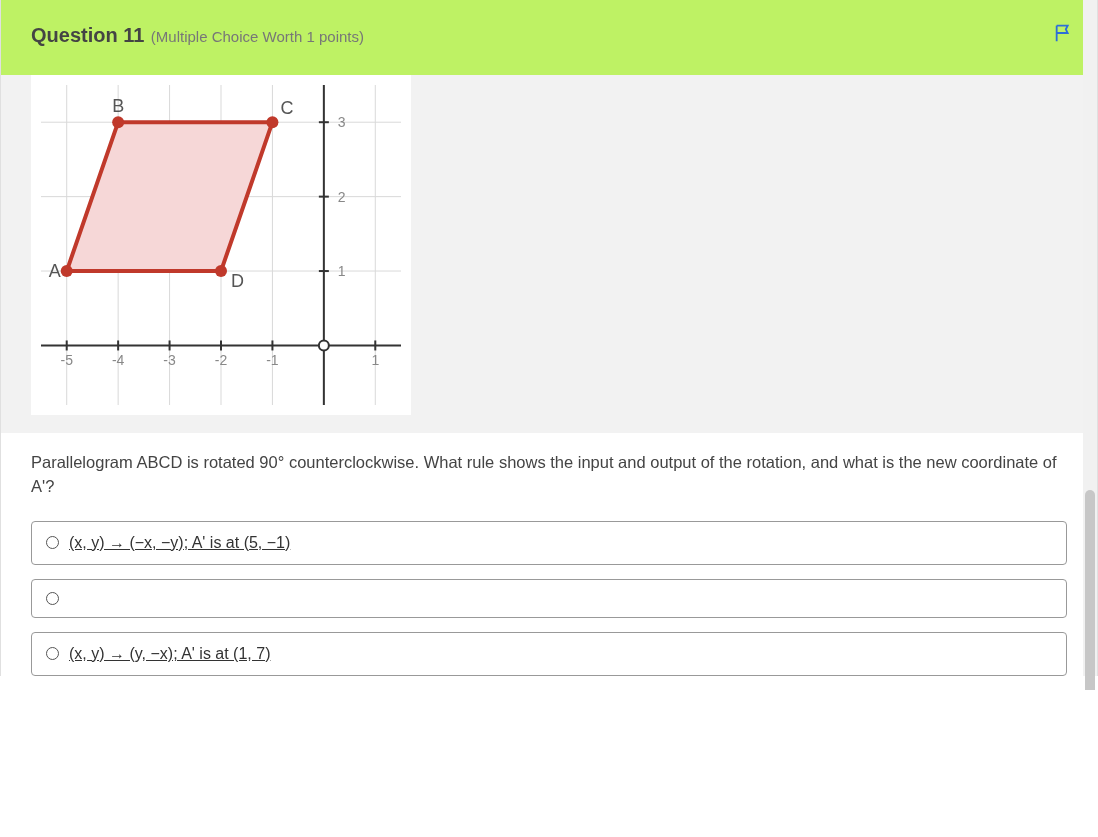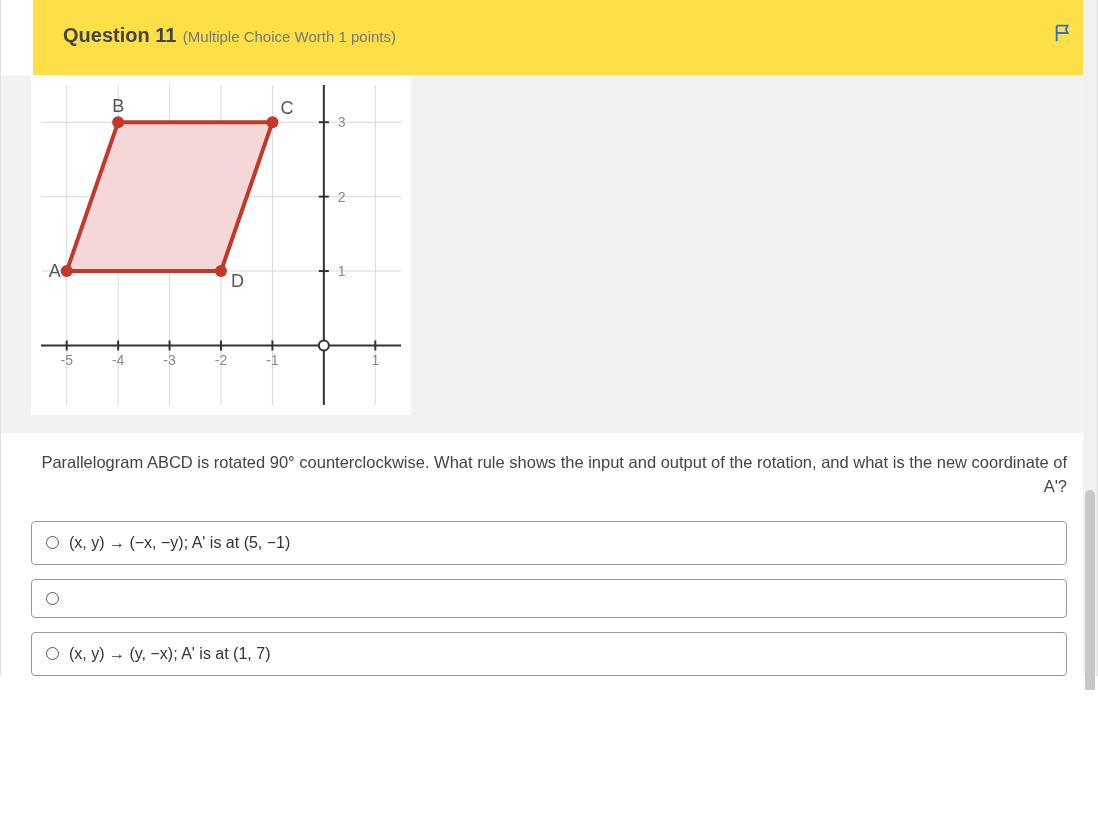--- a/index.html
+++ b/index.html
@@ -9,24 +9,23 @@
     background: #fff;
     color: #333;
   }
   .card {
     width: 1098px;
     border-left: 1px solid #e0e0e0;
     border-right: 1px solid #e0e0e0;
     position: relative;
   }
   .header {
-    background: #fde047;
+    background: #bef264;
     padding: 24px 30px 18px 30px;
     position: relative;
-    margin-left: 32px;
   }
   .title-line { margin-bottom: 10px; }
   .q-num { font-weight: bold; font-size: 20px; color: #444; }
   .q-worth { font-size: 15px; color: #777; margin-left: 2px; }
   .q-code { font-size: 16px; color: #666; }
   .flag {
     position: absolute;
     top: 22px; right: 22px;
     color: #2d6fd8;
     cursor: pointer;
@@ -37,32 +36,33 @@
   }
   .graph-box {
     background: #fff;
     width: 380px; height: 340px;
     display: flex; align-items: center; justify-content: center;
   }
   .question-body {
     background: #fff;
     padding: 18px 30px 0 30px;
   }
-  .stem { font-size: 16.5px; color: #444; line-height: 1.45; margin-bottom: 22px; text-align: right; }
+  .stem { font-size: 16.5px; color: #444; line-height: 1.45; margin-bottom: 22px; }
   .choice {
     border: 1px solid #999;
     border-radius: 4px;
     padding: 12px 14px;
     margin-bottom: 14px;
     font-size: 16px;
     color: #333;
     display: flex;
     align-items: center;
     gap: 10px;
     cursor: pointer;
+    text-decoration: underline;
   }
   .radio {
     width: 13px; height: 13px;
     border: 1.5px solid #555;
     border-radius: 50%;
     flex: none;
   }
   .scroll-gutter {
     position: absolute;
     right: 0; top: 0; bottom: 0;

